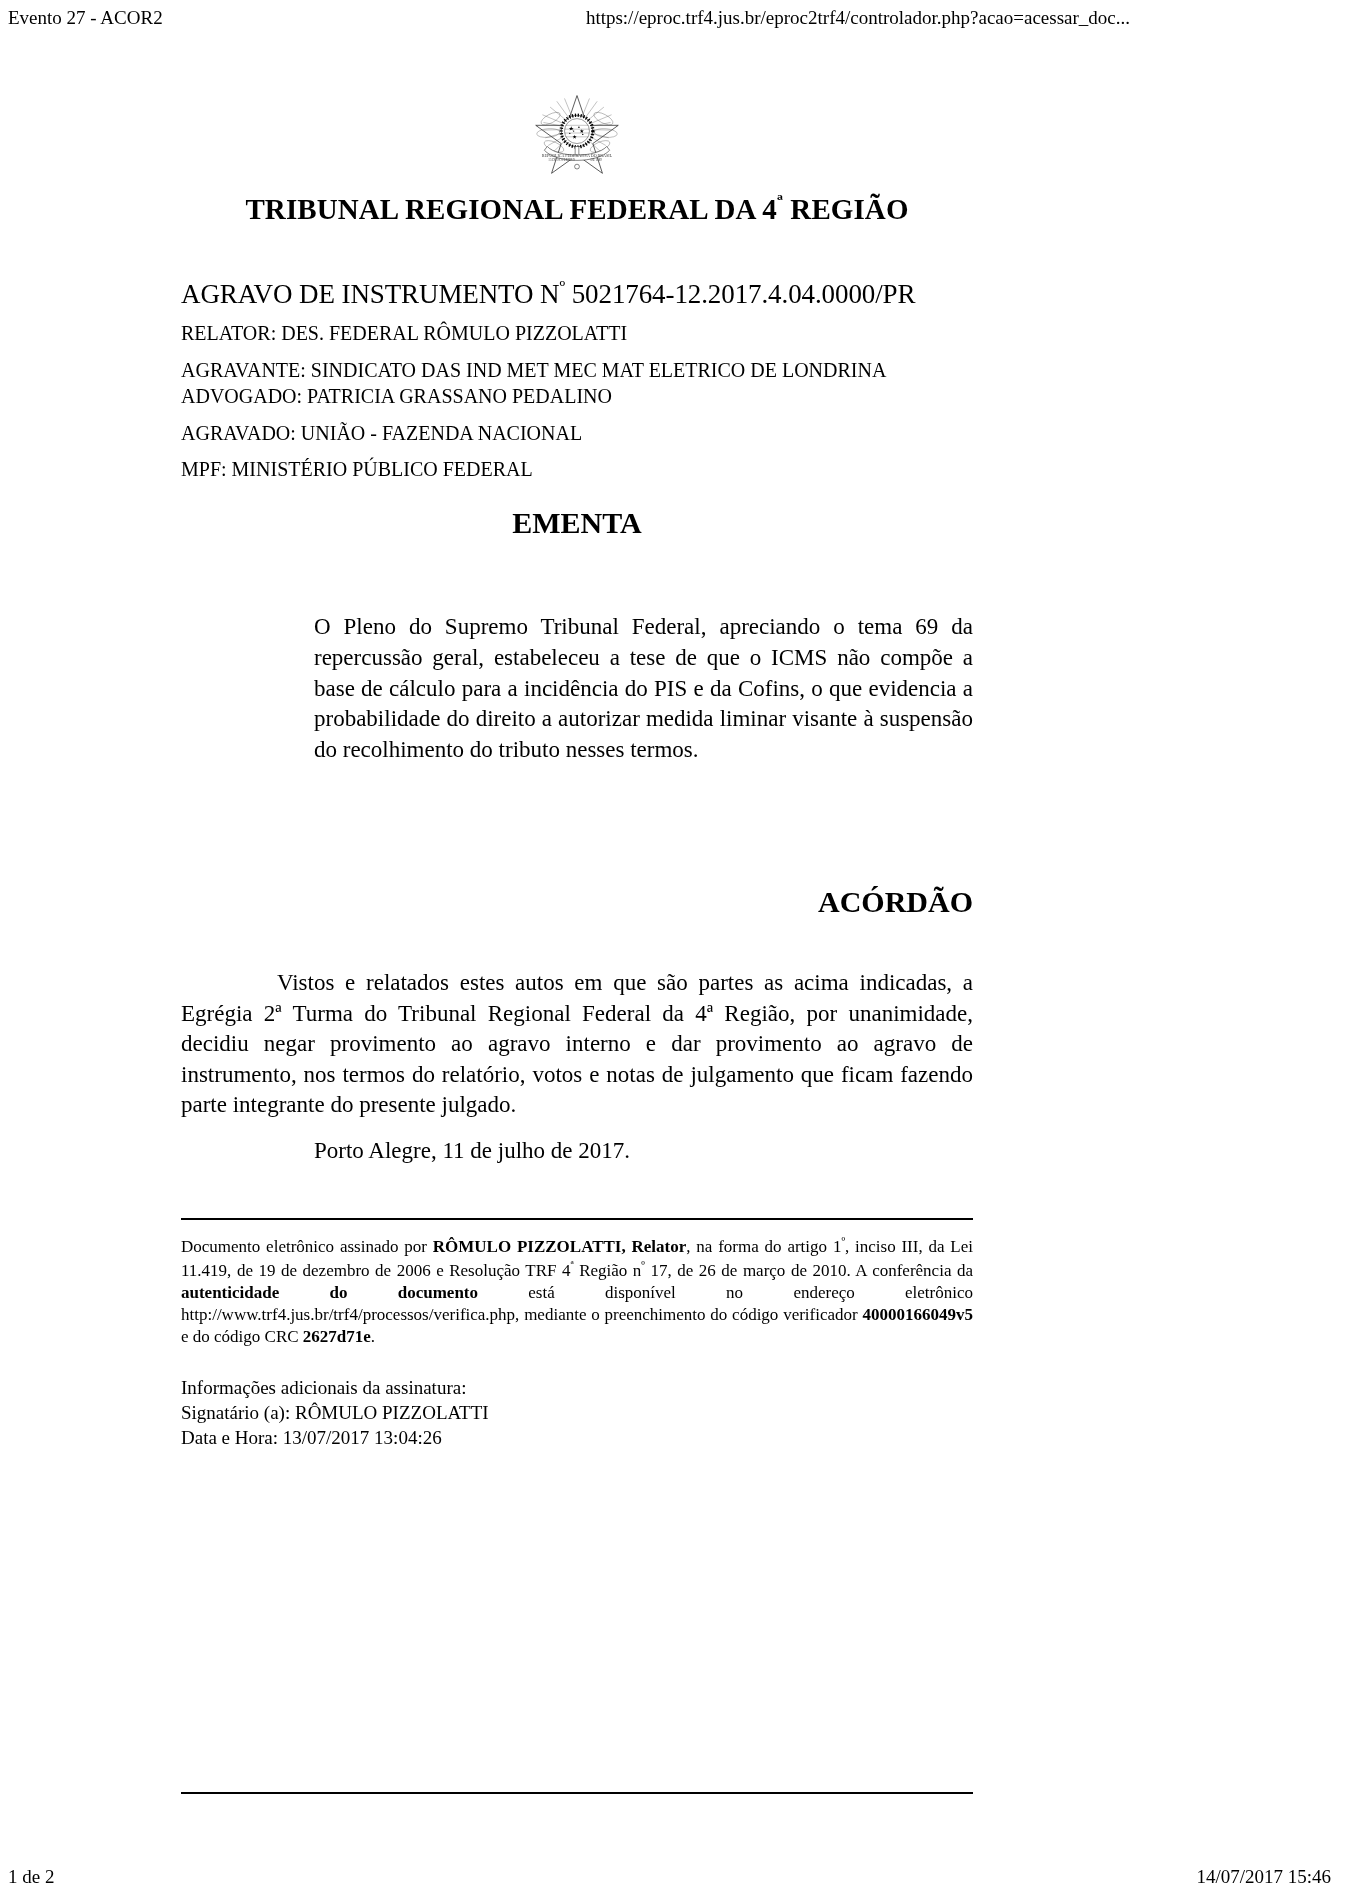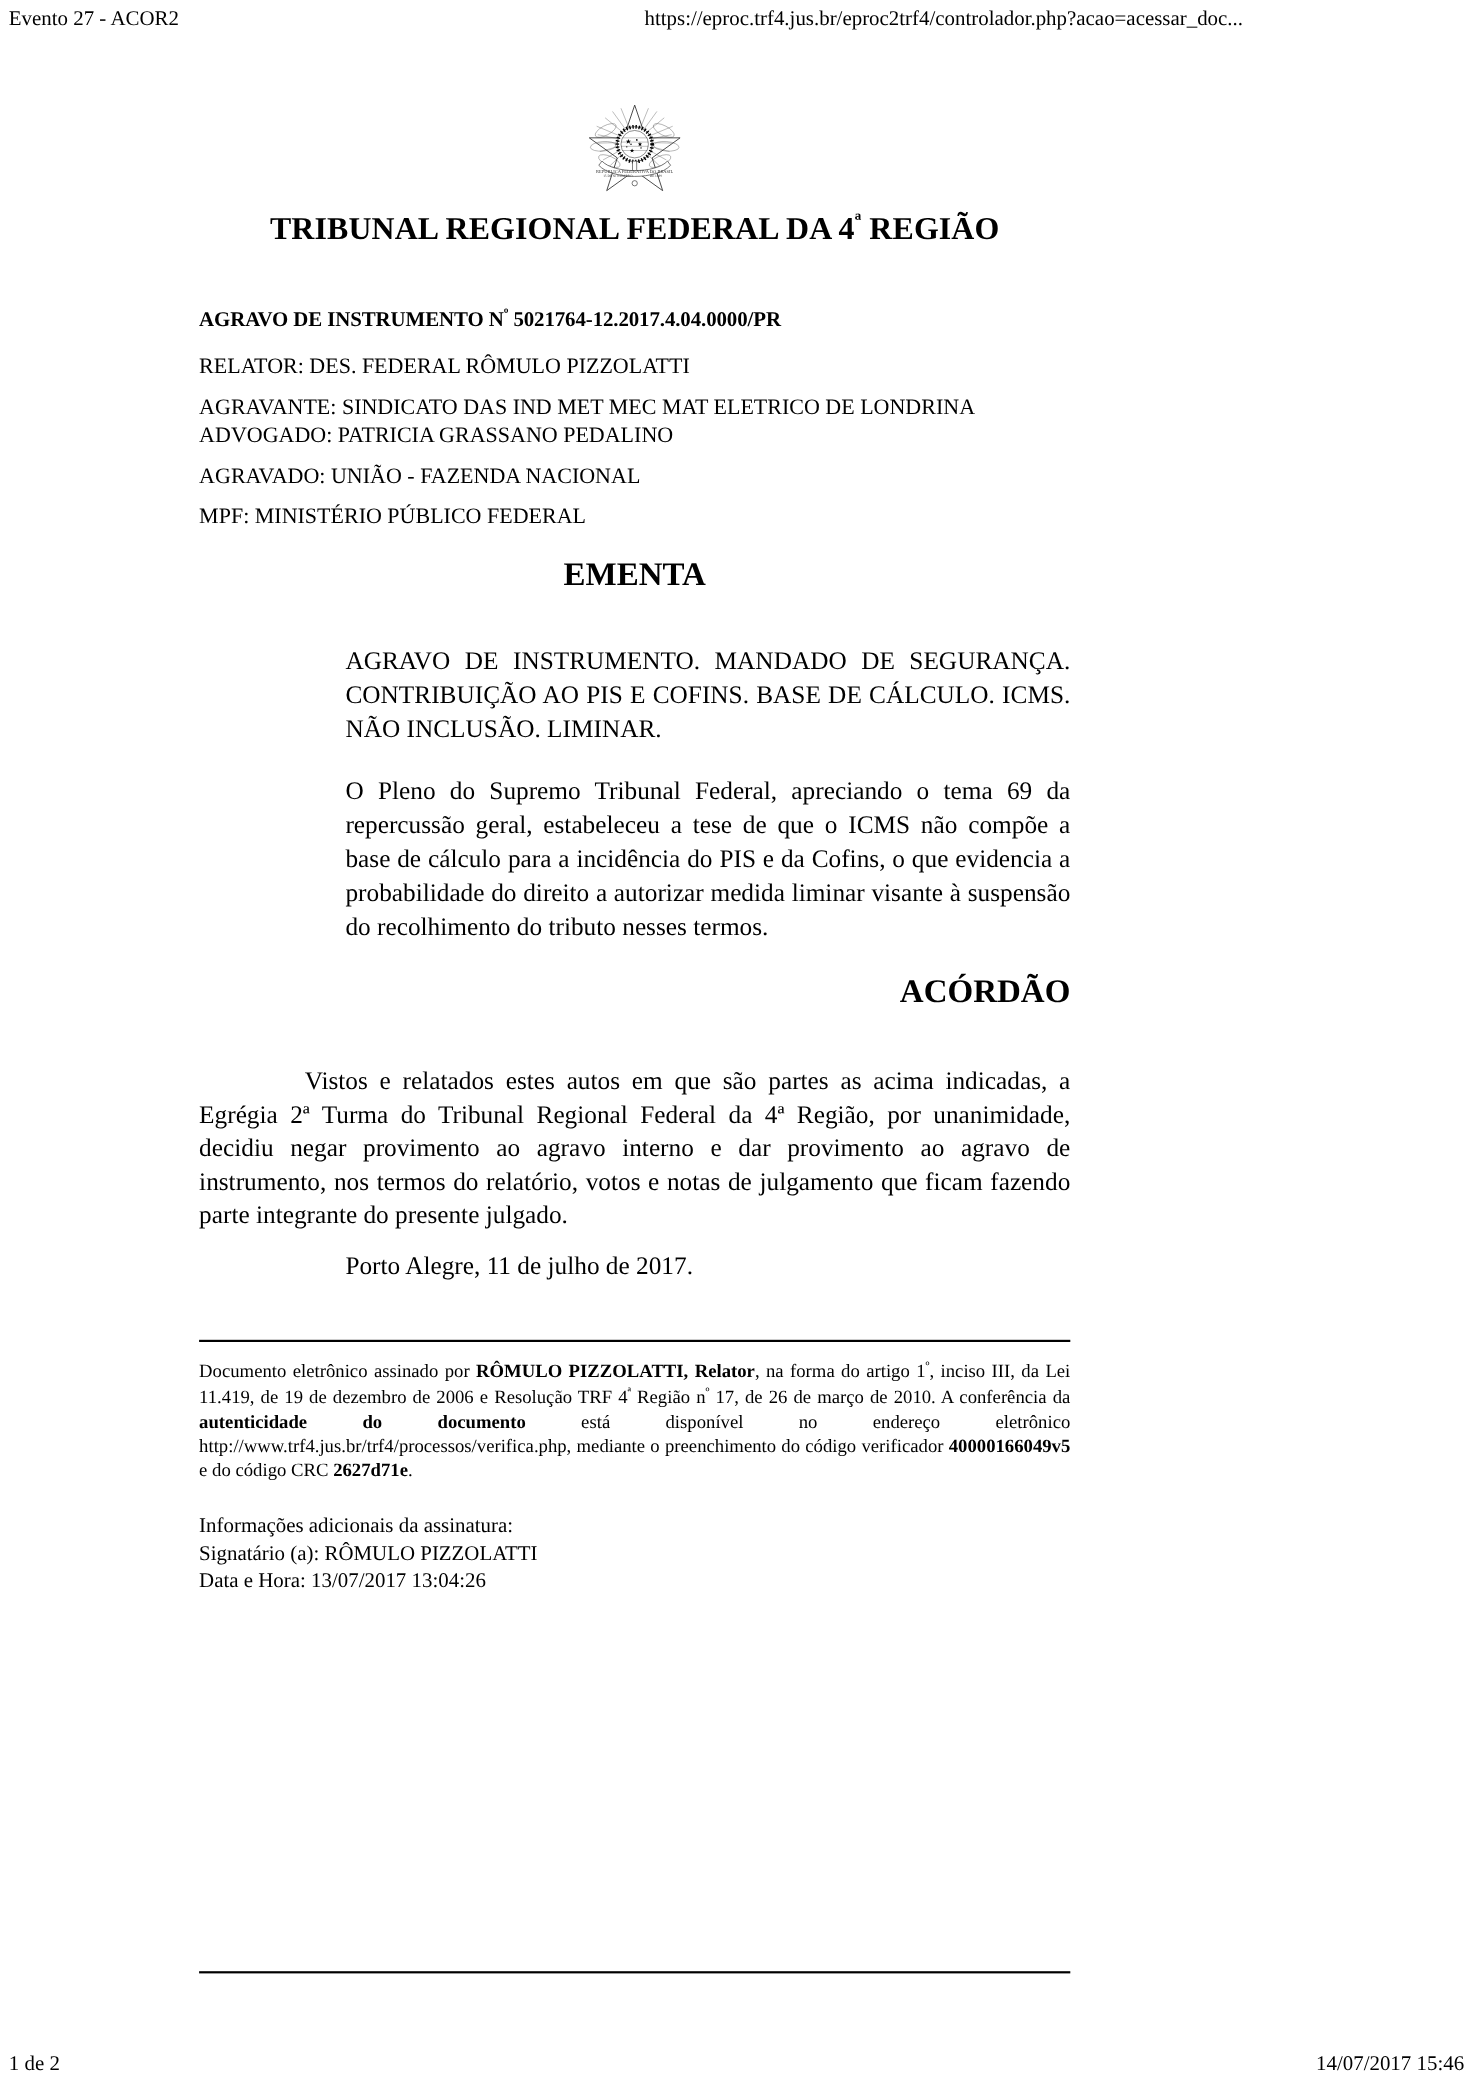--- a/index.html
+++ b/index.html
@@ -82,22 +82,22 @@
   }
   .org-title .l1 { font-size: 26px; letter-spacing: 0.2px; }
   .org-title .l2 { font-size: 29px; letter-spacing: 0.1px; }
   .org-title sup { font-size: 0.68em; vertical-align: super; }
 
   .case-no {
     position: absolute;
     left: 0;
     top: 277px;
     width: 792px;
-    font-size: 19px;
-    font-weight: bold;
+    font-size: 27px;
+    font-weight: normal;
     letter-spacing: -0.1px;
   }
   .case-no sup { font-size: 0.68em; vertical-align: super; }
 
   .parties {
     position: absolute;
     left: 0;
     top: 320px;
     width: 792px;
     font-size: 20px;
@@ -286,21 +286,20 @@
     <div class="grp">
       <div><b>AGRAVADO</b><span>: UNIÃO - FAZENDA NACIONAL</span></div>
     </div>
     <div class="grp">
       <div><b>MPF</b><span>: MINISTÉRIO PÚBLICO FEDERAL</span></div>
     </div>
   </div>
 
   <div class="section-title ementa">EMENTA</div>
   <div class="ementa-block">
-    <p class="keywords">AGRAVO DE INSTRUMENTO. MANDADO DE SEGURANÇA. CONTRIBUIÇÃO AO PIS E COFINS. BASE DE CÁLCULO. ICMS. NÃO INCLUSÃO. LIMINAR.</p>
     <p class="body">O Pleno do Supremo Tribunal Federal, apreciando o tema 69 da repercussão geral, estabeleceu a tese de que o ICMS não compõe a base de cálculo para a incidência do PIS e da Cofins, o que evidencia a probabilidade do direito a autorizar medida liminar visante à suspensão do recolhimento do tributo nesses termos.</p>
   </div>
 
   <div class="section-title acordao">ACÓRDÃO</div>
   <div class="acordao-block">
     <p>Vistos e relatados estes autos em que são partes as acima indicadas, a Egrégia 2ª Turma do Tribunal Regional Federal da 4ª Região, por unanimidade, decidiu negar provimento ao agravo interno e dar  provimento ao agravo de instrumento, nos termos do relatório, votos e notas de julgamento que ficam fazendo parte integrante do presente julgado.</p>
   </div>
   <div class="date-line">Porto Alegre, 11 de julho de 2017.</div>
 
   <div class="sig-rule top"></div>

